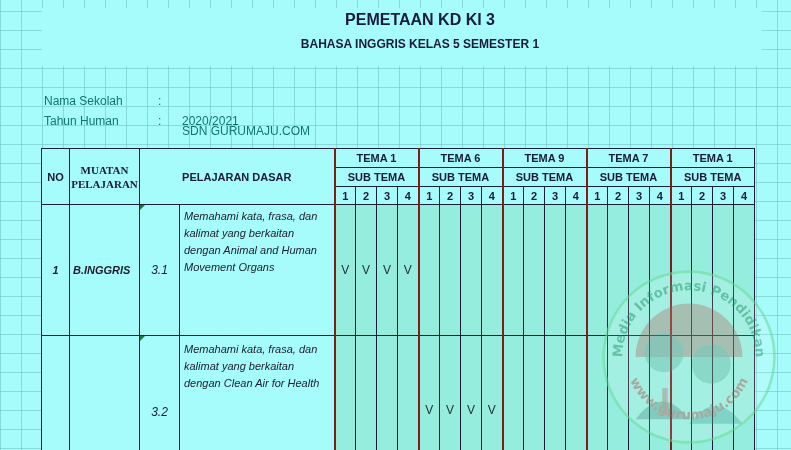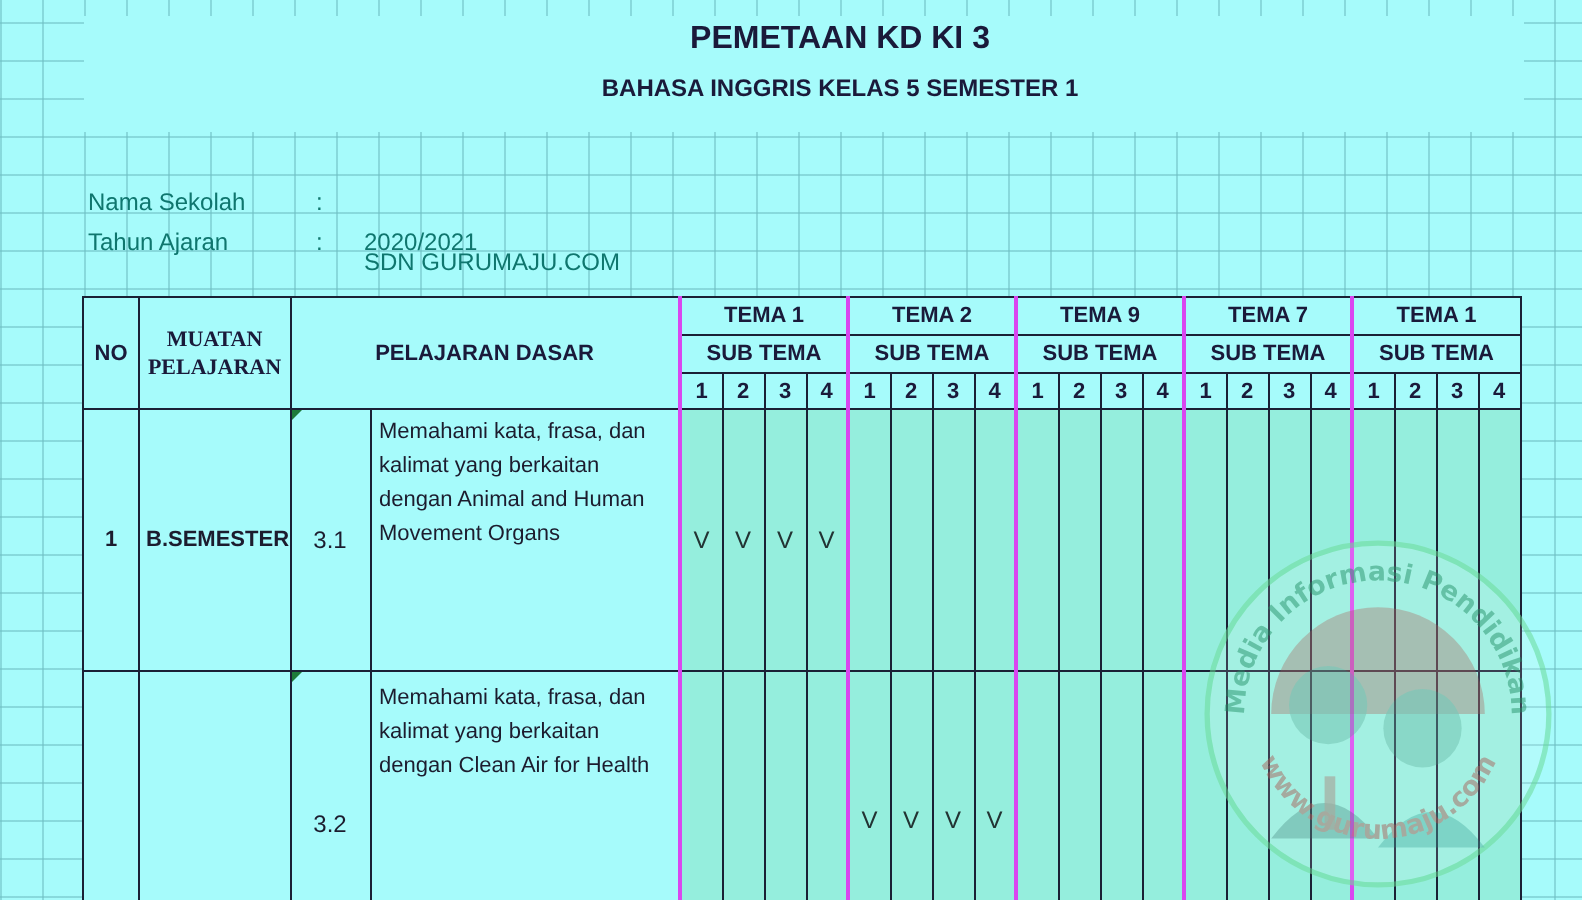--- a/index.html
+++ b/index.html
@@ -8,41 +8,41 @@
     background-image:
       linear-gradient(to right, rgba(110,190,195,0.55) 1px, transparent 1px),
       linear-gradient(to bottom, rgba(110,190,195,0.55) 1px, transparent 1px);
     background-size:21px 19px;background-position:0 -8px;}
   .grid-cover{position:absolute;background:#a6fbfb;}
   .title{position:absolute;left:0;width:840px;text-align:center;font-weight:bold;color:#1a1a3a;}
   .info{position:absolute;font-size:12px;color:#0f766e;}
   table.kd{position:absolute;left:41px;top:148px;border-collapse:collapse;table-layout:fixed;}
   table.kd td{border:1px solid #1a2035;padding:0;font-size:11px;text-align:center;vertical-align:middle;}
   table.kd .hd{font-weight:bold;color:#1a1a3a;background:#a6fbfb;}
-  table.kd .body{background:#a6fbfb;}
+  table.kd .body{background:#a6fbfb;font-style:italic;}
   table.kd .mark{background:#95eedd;color:#233;font-size:12px;}
-  table.kd .thick-l{border-left:2px solid #d946ef;margin-top:16px;}
+  table.kd .thick-l{border-left:2px solid #7f1d1d;margin-top:16px;}
   .kdtext{text-align:left !important;vertical-align:top !important;padding:3px 2px 0 4px !important;line-height:17px;font-size:12px;}
   .tri{position:relative;}
   .tri::before{content:"";position:absolute;left:0;top:0;border-top:5px solid #1d7a3a;border-right:5px solid transparent;}
   .watermark{position:absolute;left:600px;top:268px;width:178px;height:178px;border-radius:50%;opacity:0.55;pointer-events:none;}
 </style>
 </head>
 <body>
 
 <div class="grid"></div>
 <div class="grid-cover" style="left:42px;top:8px;width:720px;height:58px;"></div>
 
 <div class="title" style="top:11px;font-size:16px;">PEMETAAN KD KI 3</div>
 <div class="title" style="top:37px;font-size:12px;">BAHASA INGGRIS KELAS 5 SEMESTER 1</div>
 
 <div class="info" style="left:44px;top:94px;">Nama Sekolah</div>
 <div class="info" style="left:158px;top:94px;">:</div>
 <div class="info" style="left:182px;top:94px;margin-top:30px;">SDN GURUMAJU.COM</div>
-<div class="info" style="left:44px;top:114px;">Tahun Ajaran</div>
+<div class="info" style="left:44px;top:114px;">Tahun Human</div>
 <div class="info" style="left:158px;top:114px;">:</div>
 <div class="info" style="left:182px;top:114px;">2020/2021</div>
 
 <table class="kd">
   <colgroup>
     <col style="width:28px">
       <col style="width:70px">
       <col style="width:40px">
       <col style="width:155px">
     <col style="width:21px">
@@ -65,21 +65,21 @@
       <col style="width:21px">
       <col style="width:21px">
       <col style="width:21px">
   </colgroup>
   <tbody>
       <tr style="height:19px">
     <td class="hd" rowspan="3">NO</td>
     <td class="hd" rowspan="3" style="line-height:14px;font-family:Liberation Serif, serif;">MUATAN PELAJARAN</td>
     <td class="hd" rowspan="3" colspan="2">PELAJARAN DASAR</td>
     <td class="hd thick-l" colspan="4">TEMA 1</td>
-    <td class="hd thick-l" colspan="4">TEMA 2</td>
+    <td class="hd thick-l" colspan="4">TEMA 6</td>
     <td class="hd thick-l" colspan="4">TEMA 9</td>
     <td class="hd thick-l" colspan="4">TEMA 7</td>
     <td class="hd thick-l" colspan="4">TEMA 1</td>
   </tr>
   <tr style="height:19px">
     <td class="hd thick-l" colspan="4">SUB TEMA</td>
     <td class="hd thick-l" colspan="4">SUB TEMA</td>
     <td class="hd thick-l" colspan="4">SUB TEMA</td>
     <td class="hd thick-l" colspan="4">SUB TEMA</td>
     <td class="hd thick-l" colspan="4">SUB TEMA</td>
@@ -102,21 +102,21 @@
     <td class="hd">3</td>
     <td class="hd">4</td>
     <td class="hd thick-l">1</td>
     <td class="hd">2</td>
     <td class="hd">3</td>
     <td class="hd">4</td>
   </tr>
 
   <tr style="height:131px">
     <td class="body" style="font-weight:bold;">1</td>
-    <td class="body" style="font-weight:bold;text-align:left;padding-left:3px;">B.SEMESTER</td>
+    <td class="body" style="font-weight:bold;text-align:left;padding-left:3px;">B.INGGRIS</td>
     <td class="body tri" style="font-size:12px;">3.1</td>
     <td class="body kdtext">Memahami kata, frasa, dan kalimat yang berkaitan dengan Animal and Human Movement Organs</td>
     <td class="mark thick-l">V</td>
     <td class="mark">V</td>
     <td class="mark">V</td>
     <td class="mark">V</td>
     <td class="mark thick-l"></td>
     <td class="mark"></td>
     <td class="mark"></td>
     <td class="mark"></td>

